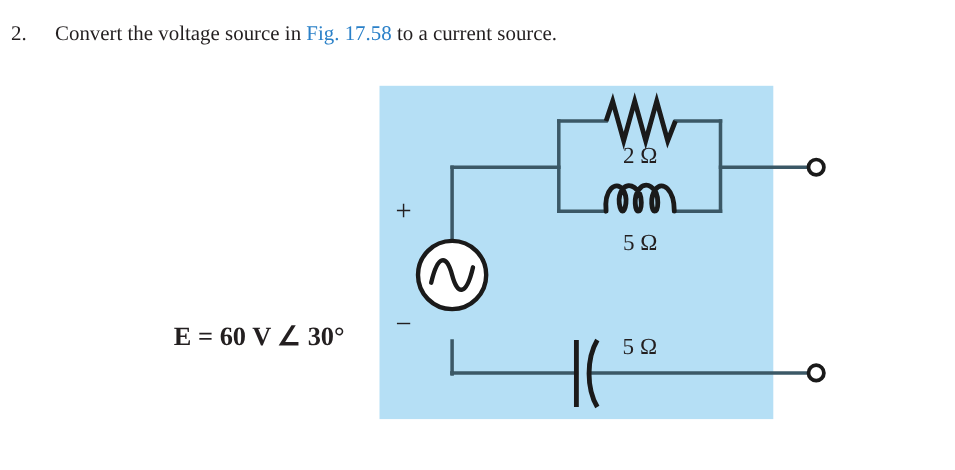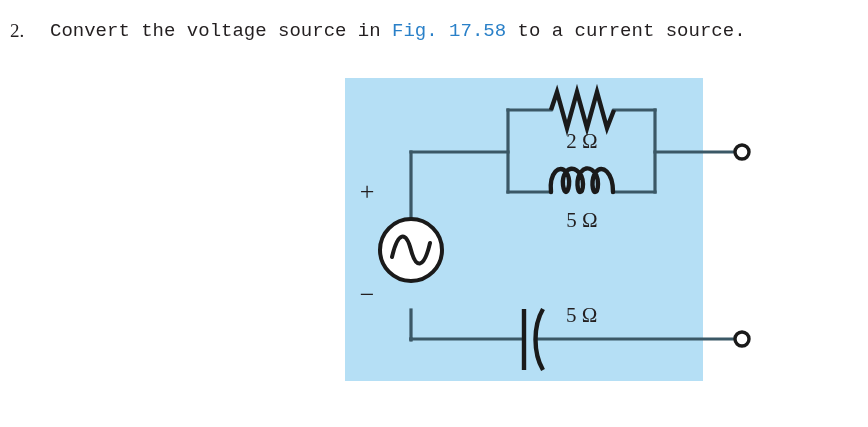--- a/index.html
+++ b/index.html
@@ -32,21 +32,21 @@
     line-height: 34px;
     font-family: "Liberation Serif", serif;
   }
   #problem-text {
     position: absolute;
     left: 50px;
     top: 0;
     font-size: 19px;
     line-height: 34px;
     white-space: nowrap;
-    font-family: Liberation Mono, monospace;
+    font-family: Liberation Serif, serif;
   }
   .figref {
     color: #2a80c8;
   }
 
   
   #figure-area {
     position: absolute;
     left: 0;
     top: 60px;
@@ -160,14 +160,17 @@
     <g>
       <path d="M 524 249 L 524 310" fill="none" stroke="#1a1a1a" stroke-width="4.4"></path>
       <path d="M 543 249 C 533 266, 533 293, 543 310" fill="none" stroke="#1a1a1a" stroke-width="4.4" stroke-linecap="butt"></path>
     </g>
     <text class="svg-label" x="566" y="262" text-anchor="start">5 Ω</text>
 
     <circle cx="742" cy="92" r="7" fill="#ffffff" stroke="#1a1a1a" stroke-width="3.4"></circle>
     <circle cx="742" cy="279" r="7" fill="#ffffff" stroke="#1a1a1a" stroke-width="3.4"></circle>
   </svg>
 
+  <div id="source-label">
+    <span class="boldE">E  =  60 V  ∠  30°</span>
+  </div>
 
 </div>
 
 </body></html>

